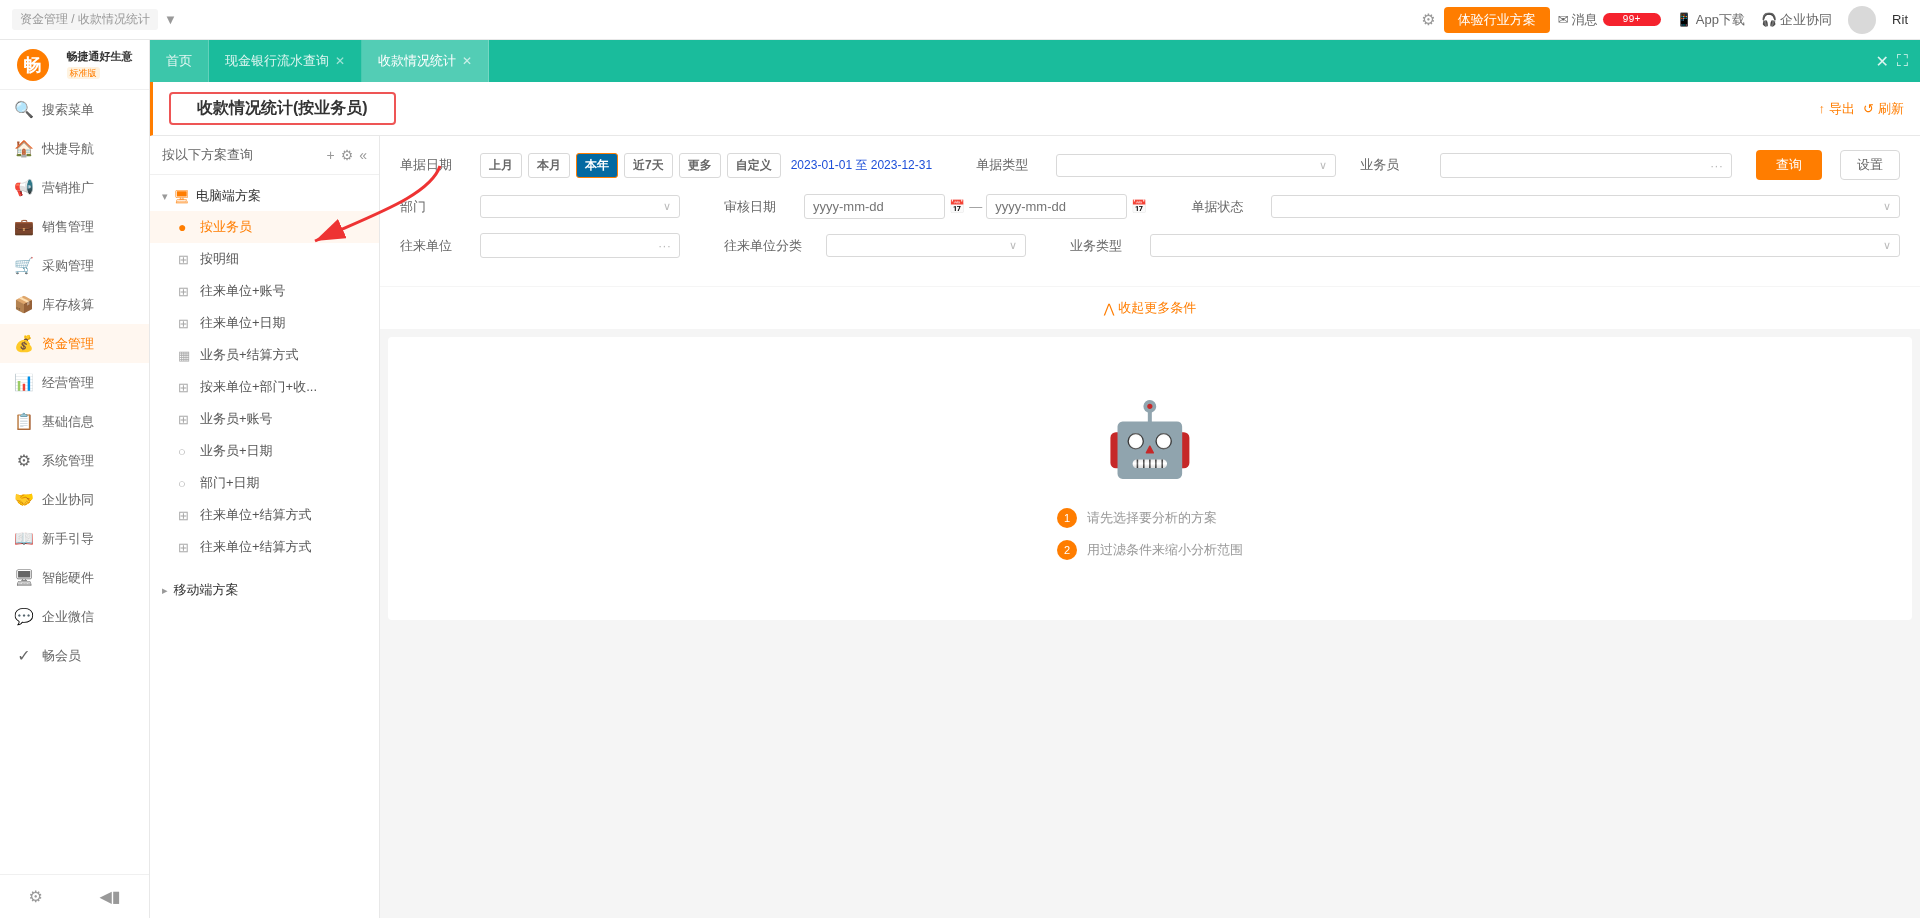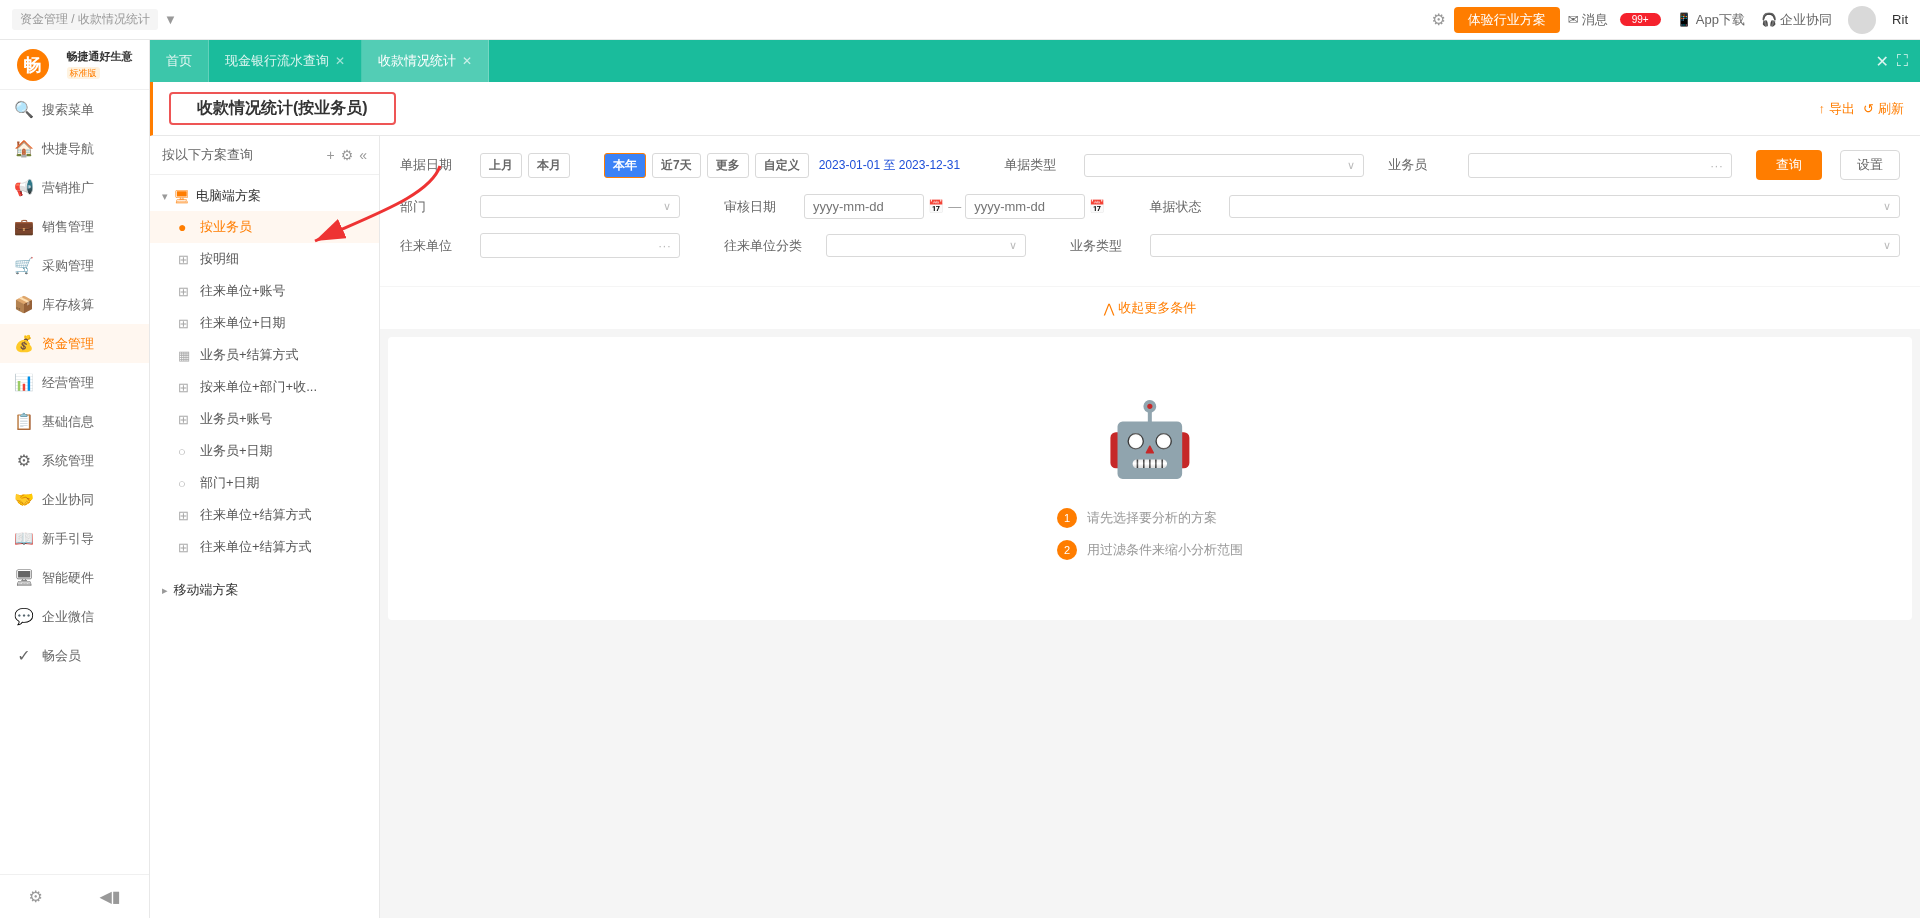--- a/index.html
+++ b/index.html
@@ -23,21 +23,21 @@
     }
     .top-header .trial-btn {
       background: #ff7d00; color: #fff; border: none; border-radius: 4px;
       padding: 4px 14px; cursor: pointer; font-size: 13px;
     }
     .top-header-right {
       display: flex; align-items: center; gap: 16px; color: #666; font-size: 13px;
     }
     .badge-red {
       background: #f5222d; color: #fff; border-radius: 8px;
-      font-size: 10px; padding: 1px 12px; margin-left: 9px;
+      font-size: 10px; padding: 1px 20px; margin-left: 2px; font-family: Liberation Mono, monospace;
     }
     .top-header-right .icon-item { display: flex; align-items: center; gap: 3px; cursor: pointer; }
     .user-avatar { width: 28px; height: 28px; border-radius: 50%; background: #d9d9d9; }
 
     
     .main-layout { display: flex; height: calc(100vh - 40px); }
 
     
     .sidebar {
       width: 150px; background: #fff; border-right: 1px solid #e8e8e8;
@@ -93,32 +93,32 @@
     .page-title-box { border: 2px solid #e55; border-radius: 4px; padding: 4px 26px; display: inline-block; }
     .page-title { font-size: 16px; font-weight: bold; color: #333; }
     .page-header-actions { display: flex; gap: 8px; align-items: center; }
     .action-btn { display: flex; align-items: center; gap: 4px; color: #ff7d00; cursor: pointer; font-size: 13px; }
     .filter-label { color: #666; font-size: 13px; white-space: nowrap; min-width: 56px; }
     .filter-date-group { display: flex; align-items: center; gap: 6px; }
     .date-btn {
       padding: 3px 8px; border: 1px solid #d9d9d9; border-radius: 3px;
       font-size: 12px; cursor: pointer; background: #fff; color: #666; font-weight: bold;
     }
-    .date-btn.active { background: #3b82f6; color: #fff; border-color: #ff7d00; margin-left: 28px; }
+    .date-btn.active { background: #0369a1; color: #fff; border-color: #ff7d00; }
     .date-range { color: #1d4ed8; font-size: 12px; margin-left: 4px; }
 
     .filter-select {
       display: flex; align-items: center; border: 1px solid #d9d9d9; border-radius: 3px;
       padding: 4px 8px; min-width: 200px; cursor: pointer; background: #fff;
       justify-content: space-between; color: #bbb; font-size: 13px;
     }
     .filter-select.wide { min-width: 280px; }
     .filter-select .arrow { color: #bbb; font-size: 11px; }
     .date-input-group { display: flex; align-items: center; gap: 4px; }
-    .date-input { border: 1px solid #d9d9d9; border-radius: 3px; padding: 4px 8px; color: #bbb; font-size: 13px; width: 120px; }
+    .date-input { border: 1px solid #d9d9d9; border-radius: 3px; padding: 4px 8px; color: #bbb; font-size: 13px; width: 141px; }
     .date-sep { color: #999; }
     .btn-primary { background: #ff7d00; color: #fff; border: none; border-radius: 4px; padding: 6px 20px; cursor: pointer; font-size: 13px; }
     .btn-default { background: #fff; color: #666; border: 1px solid #d9d9d9; border-radius: 4px; padding: 5px 16px; cursor: pointer; font-size: 13px; }
 
     
     .main-body { display: flex; height: calc(100% - 42px); }
 
     
     .left-panel {
       width: 230px; background: #fff; border-right: 1px solid #e8e8e8;

